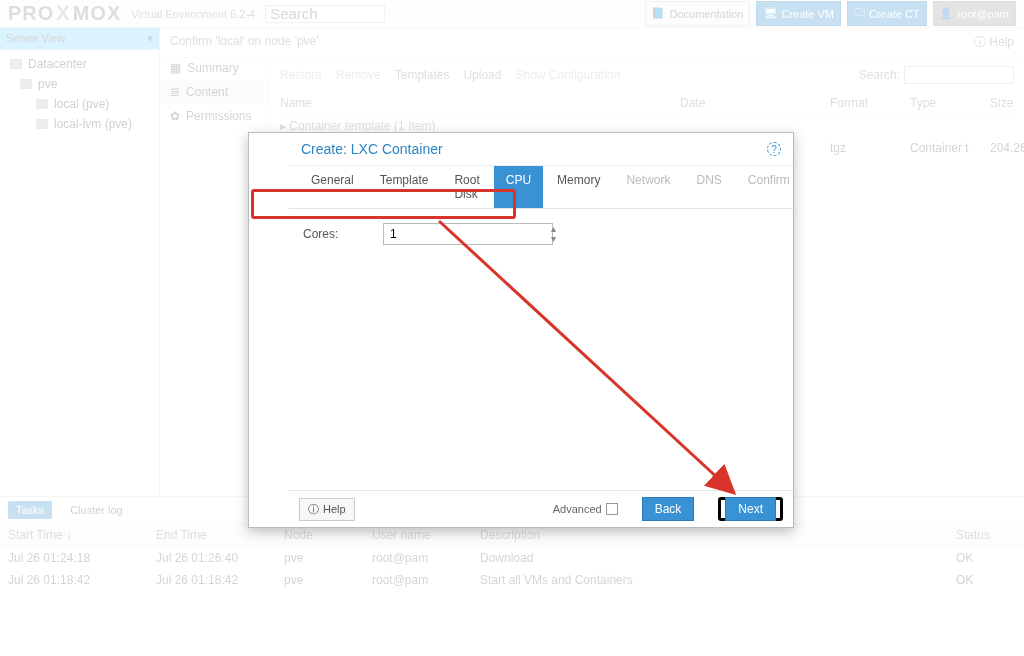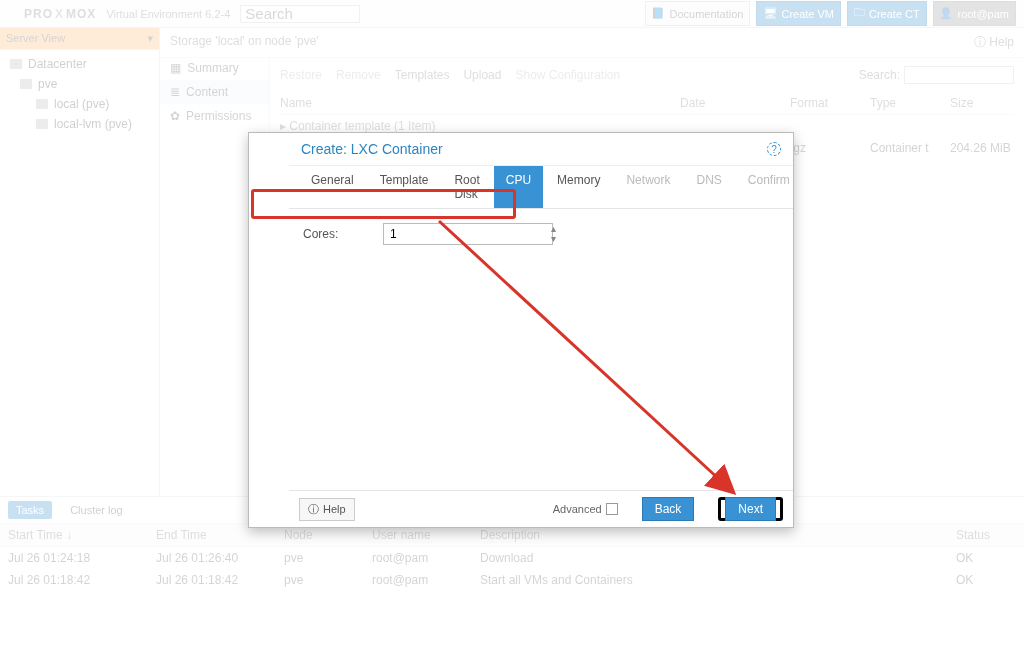--- a/index.html
+++ b/index.html
@@ -3,51 +3,51 @@
 <meta charset="utf-8">
 <style>
 * { box-sizing: border-box; margin: 0; padding: 0; }
 body { font-family: sans-serif; font-size: 12px; color: #555; background: #fff; width: 1024px; height: 656px; position: relative; overflow: hidden; }
 
 
 .backdrop-fade { position: absolute; inset: 0; background: rgba(255,255,255,0.72); z-index: 5; pointer-events: none; }
 
 
 .topbar { height: 28px; background: #fafafa; border-bottom: 1px solid #ddd; display: flex; align-items: center; padding: 0 8px; gap: 10px; }
-.logo { font-weight: bold; color: #888; letter-spacing: 1px; font-size: 12px; display:flex; align-items:center; gap:2px;margin-left:16px;}
+.logo { font-weight: bold; color: #888; letter-spacing: 1px; font-size: 20px; display:flex; align-items:center; gap:2px;}
 .logox { color:#aaa; }
 .ve-label { color:#888; font-size:11px; }
 .search-top { height: 18px; width: 120px; border:1px solid #ccc; background:#fff; font-size:15px; padding:0 4px; }
 .top-buttons { margin-left:auto; display:flex; gap:6px; }
 .top-btn { font-size:11px; padding:2px 6px; border:1px solid #ccc; background:#f7f7f7; color:#666; display:flex; align-items:center; gap:4px;}
 .top-btn.blue { background:#3892d4; color:#fff; border-color:#2a7ab8;}
 .top-btn.grey { background:#999; color:#fff; border-color:#888;}
 
 
 .left-panel { position:absolute; top:28px; left:0; width:160px; bottom:160px; border-right:1px solid #ddd; }
-.left-header { background:#fdba74; border-bottom:1px solid #ddd; padding:4px 6px; font-size:11px; color:#666; display:flex; justify-content:space-between;}
+.left-header { background:#7dd3fc; border-bottom:1px solid #ddd; padding:4px 6px; font-size:11px; color:#666; display:flex; justify-content:space-between;}
 .tree { padding:4px 0; font-size:12px; }
 .tree-item { padding:3px 10px; color:#555; display:flex; align-items:center; gap:6px;}
 .tree-item.l1 { padding-left:20px; }
 .tree-item.l2 { padding-left:36px; }
 .ico { width:12px; height:10px; background:#bbb; display:inline-block; }
 
 
 .main { position:absolute; top:28px; left:160px; right:0; bottom:160px; }
 .crumb { padding:6px 10px; color:#888; border-bottom:1px solid #eee; display:flex; justify-content:space-between;}
 .side-tabs { position:absolute; top:28px; left:0; width:110px; bottom:0; border-right:1px solid #eee; }
 .side-tab { padding:5px 10px; color:#666; display:flex; gap:6px; align-items:center;}
 .side-tab.sel { background:#eef3f8; }
 .content { position:absolute; top:28px; left:110px; right:0; bottom:0; padding:6px 10px; }
 .toolbar { display:flex; gap:14px; padding:4px 0; color:#888; align-items:center;}
 .toolbar .dim { color:#bbb; }
 .toolbar .srch { margin-left:auto; display:flex; gap:4px; align-items:center;}
 .toolbar input { width:110px; height:18px; border:1px solid #ccc; padding:0 4px;}
 .gridhdr { display:flex; padding:4px 0; color:#888; border-bottom:1px solid #eee; margin-top:4px;}
-.colName{flex:0 0 400px;} .colDate{flex:0 0 110px;} .colFmt{flex:0 0 80px;} .colType{flex:0 0 80px;} .colSize{flex:0 0 80px;}
+.colName{flex:0 0 400px;} .colDate{flex:0 0 110px;} .colFmt{flex:0 0 80px;margin-left:40px;} .colType{flex:0 0 80px;} .colSize{flex:0 0 80px;}
 .gridrow { display:flex; padding:4px 0; color:#666; }
 .grp { color:#888; padding:4px 0; }
 
 
 .bottom { position:absolute; left:0; right:0; bottom:0; height:160px; border-top:1px solid #ddd; background:#fff; }
 .bottom-tabs { padding:4px 8px; display:flex; gap:10px; border-bottom:1px solid #eee;}
 .bottom-tabs .tab { padding:3px 8px; font-size:11px; color:#555;}
 .bottom-tabs .tab.active { background:#3892d4; color:#fff; border-radius:2px;}
 .task-hdr, .task-row { display:flex; padding:4px 8px; color:#666;gap:8px; }
 .task-hdr { background:#f7f7f7; color:#888; border-bottom:1px solid #eee;}
@@ -117,21 +117,21 @@
       </div>
     <div class="tree-item l2">
         <span class="ico"></span>
         <span>local-lvm (pve)</span>
       </div>
   </div>
 </div>
 
 <div class="main">
   <div class="crumb">
-      <span>Storage 'local' on node 'pve'</span>
+      <span>Confirm 'local' on node 'pve'</span>
     <span>ⓘ <span>Help</span></span>
     </div>
   <div class="side-tabs">
     <div class="side-tab">▦ <span>Summary</span></div>
     <div class="side-tab sel">≣ <span>Content</span></div>
     <div class="side-tab">✿ <span>Permissions</span></div>
   </div>
   <div class="content">
     <div class="toolbar">
       <span class="dim">Restore</span>

